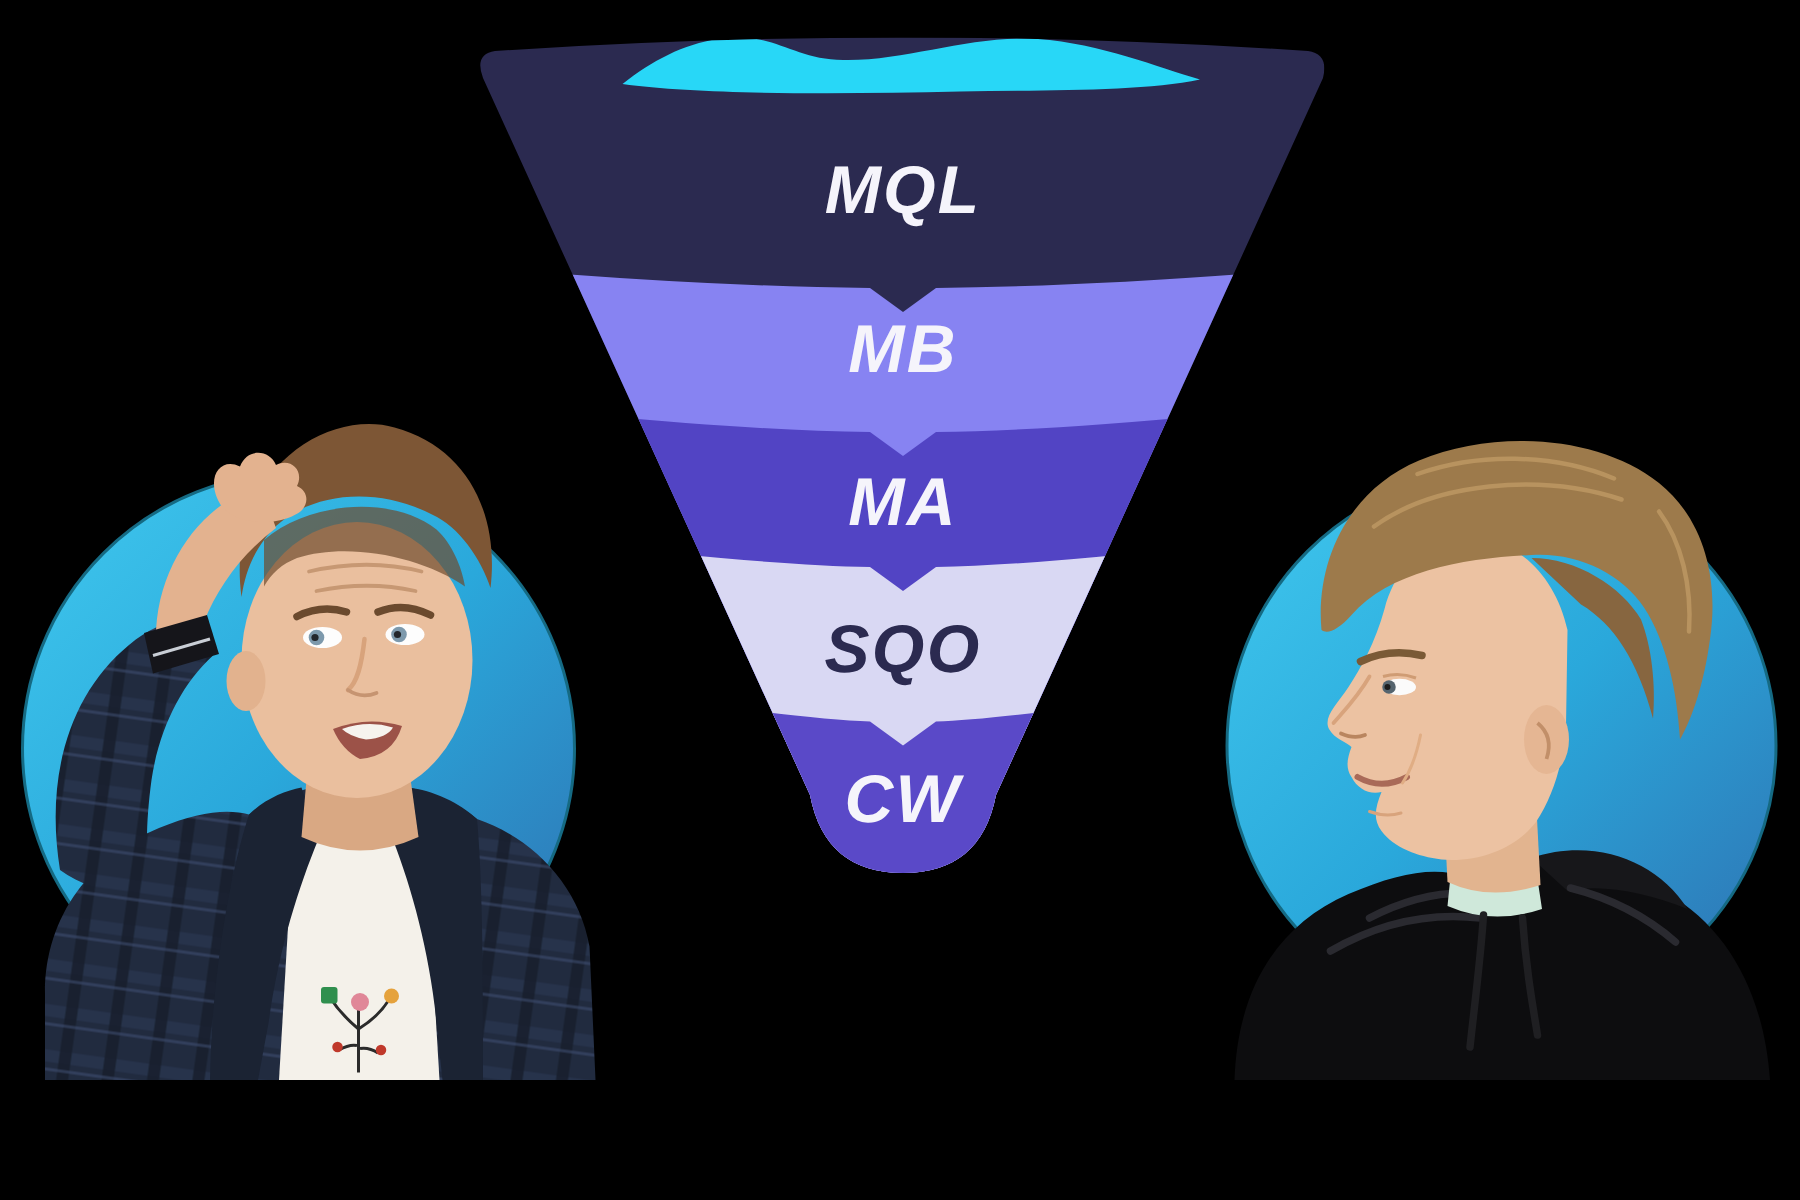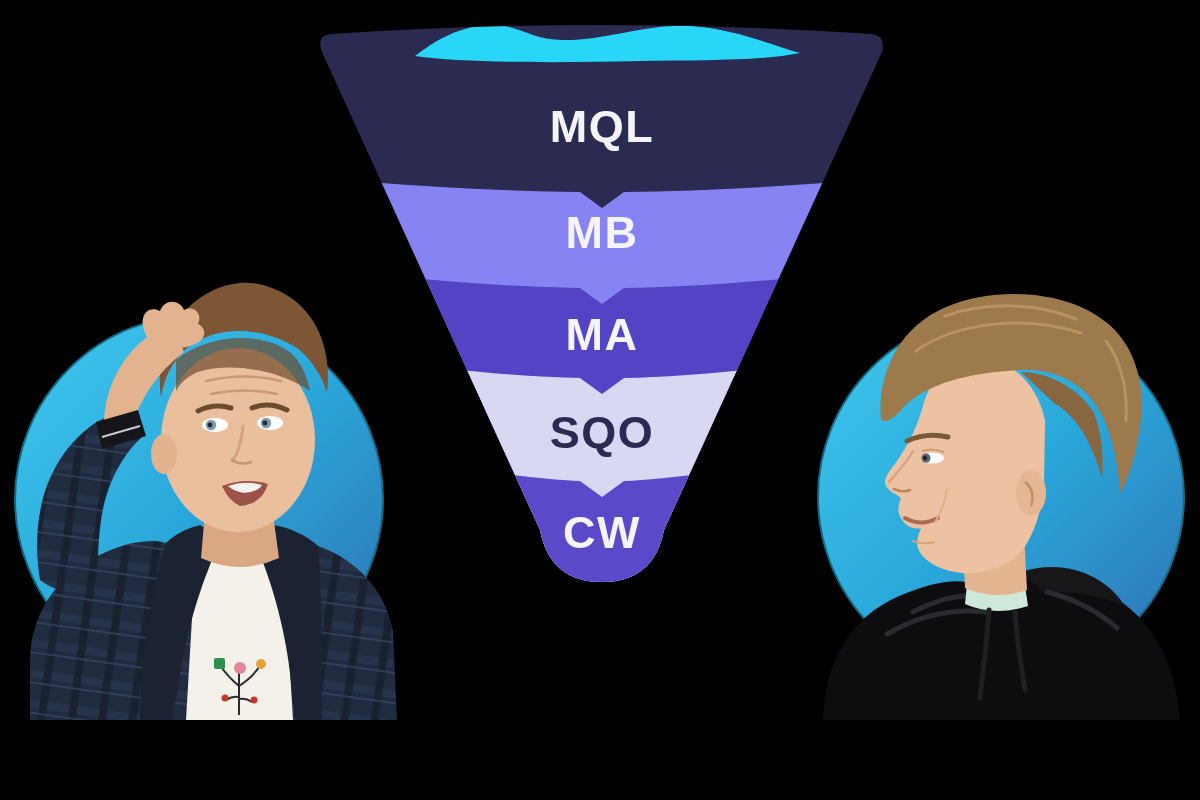--- a/index.html
+++ b/index.html
@@ -2,21 +2,21 @@
 <html><head>
 <meta charset="utf-8">
 <style>
   html,body{margin:0;padding:0;}
   body{
     width:1200px;height:800px;overflow:hidden;
     background:#000;
     font-family:"Liberation Sans", sans-serif;
     position:relative;
   }
-  .stage-wrap{position:absolute;inset:0;width:1200px;height:800px;}
+  .stage-wrap{position:absolute;inset:0;width:1200px;height:800px;font-style:italic;}
   svg{display:block;}
   #funnel-svg{position:absolute;left:280px;top:0;}
   #avatar-left-svg{position:absolute;left:0px;top:260px;}
   #avatar-right-svg{position:absolute;left:795px;top:260px;}
   .stage-label{
     font-family:"Liberation Sans", sans-serif;
     font-weight:700;
     font-size:45px;
     letter-spacing:1.5px;
     text-anchor:middle;

